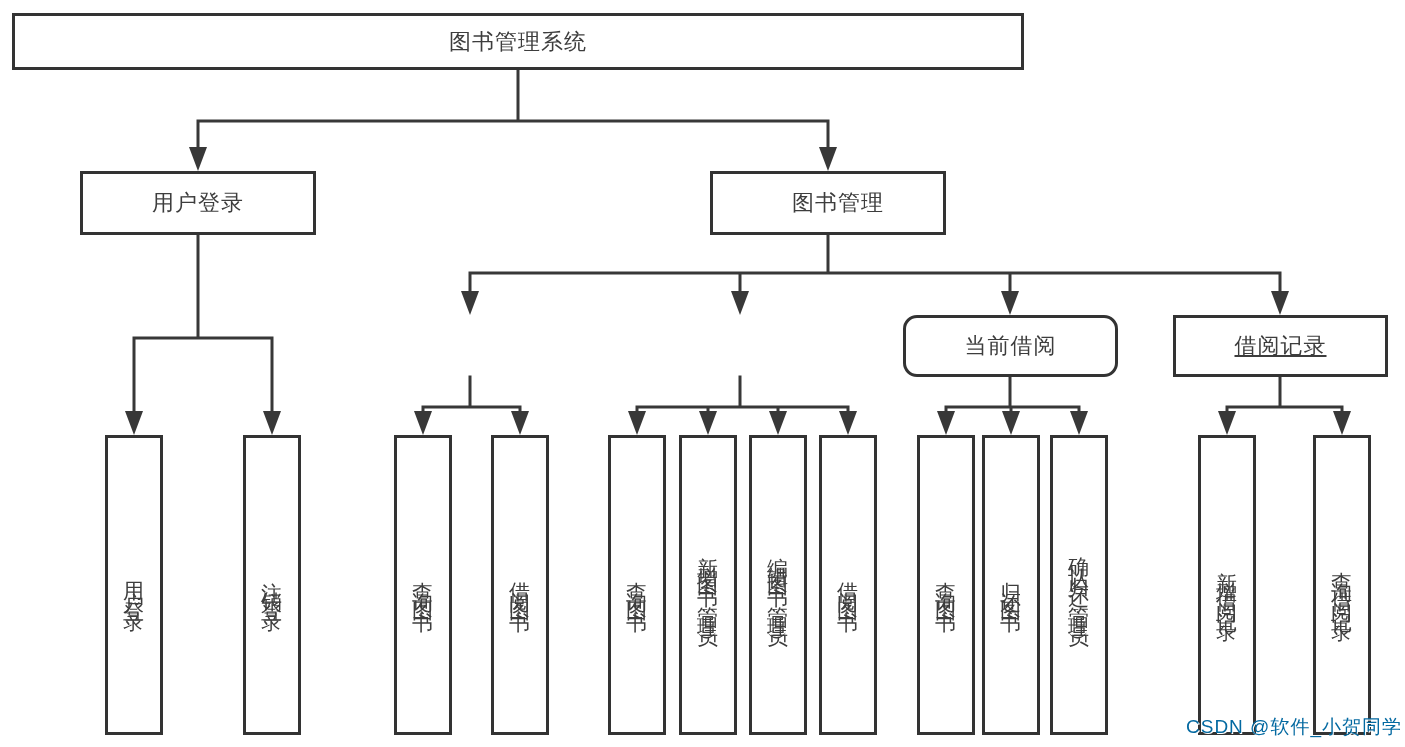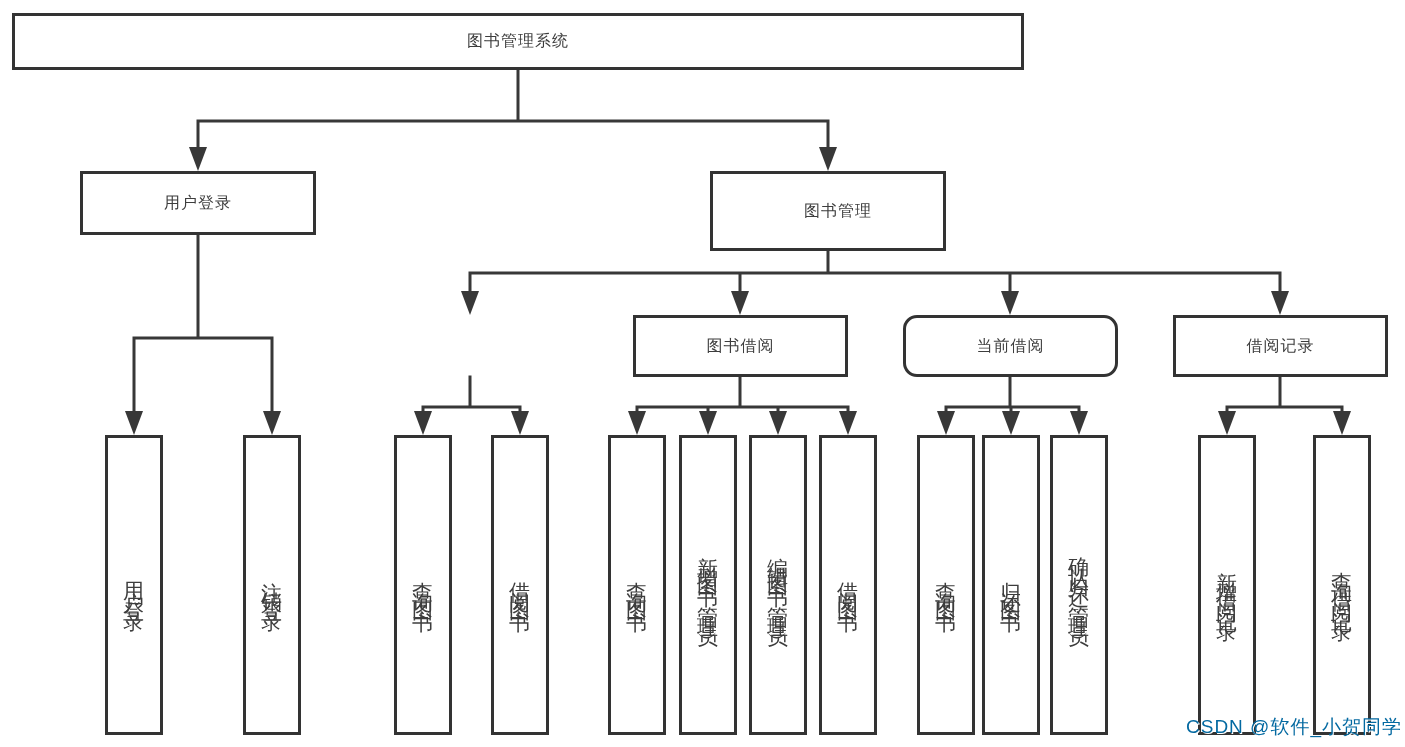--- a/index.html
+++ b/index.html
@@ -24,21 +24,21 @@
     position: absolute;
     box-sizing: border-box;
     background: #ffffff;
     border: 3px solid #333333;
     display: flex;
     align-items: center;
     justify-content: center;
     color: #3d3d3d;
   }
   .hlabel {
-    font-size: 16px;
+    font-size: 22px;
     letter-spacing: 1px;
     white-space: nowrap;
   }
   .leaf span {
     writing-mode: vertical-rl;
     text-orientation: mixed;
     font-size: 21px;
     letter-spacing: 10px;
     color: #3d3d3d;
     line-height: 1;
@@ -103,31 +103,28 @@
     </g>
   </svg>
 
   <div class="box" style="left:12px; top:13px; width:1012px; height:57px;">
     <span class="hlabel">图书管理系统</span>
   </div>
 
   <div class="box" style="left:80px; top:171px; width:236px; height:64px;">
     <span class="hlabel">用户登录</span>
   </div>
-  <div class="box" style="left:710px; top:171px; width:236px; height:80px;padding-left:20px;">
+  <div class="box" style="left:710px; top:171px; width:236px; height:64px;padding-left:20px;">
     <span class="hlabel">图书管理</span>
   </div>
 
-  <div class="box" style="left:633px; top:315px; width:215px; height:62px;">
-    <span class="hlabel">图书借阅</span>
-  </div>
   <div class="box" style="left:903px; top:315px; width:215px; height:62px;border-radius:14px;">
     <span class="hlabel">当前借阅</span>
   </div>
-  <div class="box" style="left:1173px; top:315px; width:215px; height:62px;">
+  <div class="box" style="left:1173px; top:315px; width:215px; height:62px;text-decoration:underline;">
     <span class="hlabel">借阅记录</span>
   </div>
 
   <div class="box leaf" style="left:105px; top:435px; width:58px; height:300px;">
     <span>用户登录</span>
   </div>
   <div class="box leaf" style="left:243px; top:435px; width:58px; height:300px;">
     <span>注销登录</span>
   </div>
 

